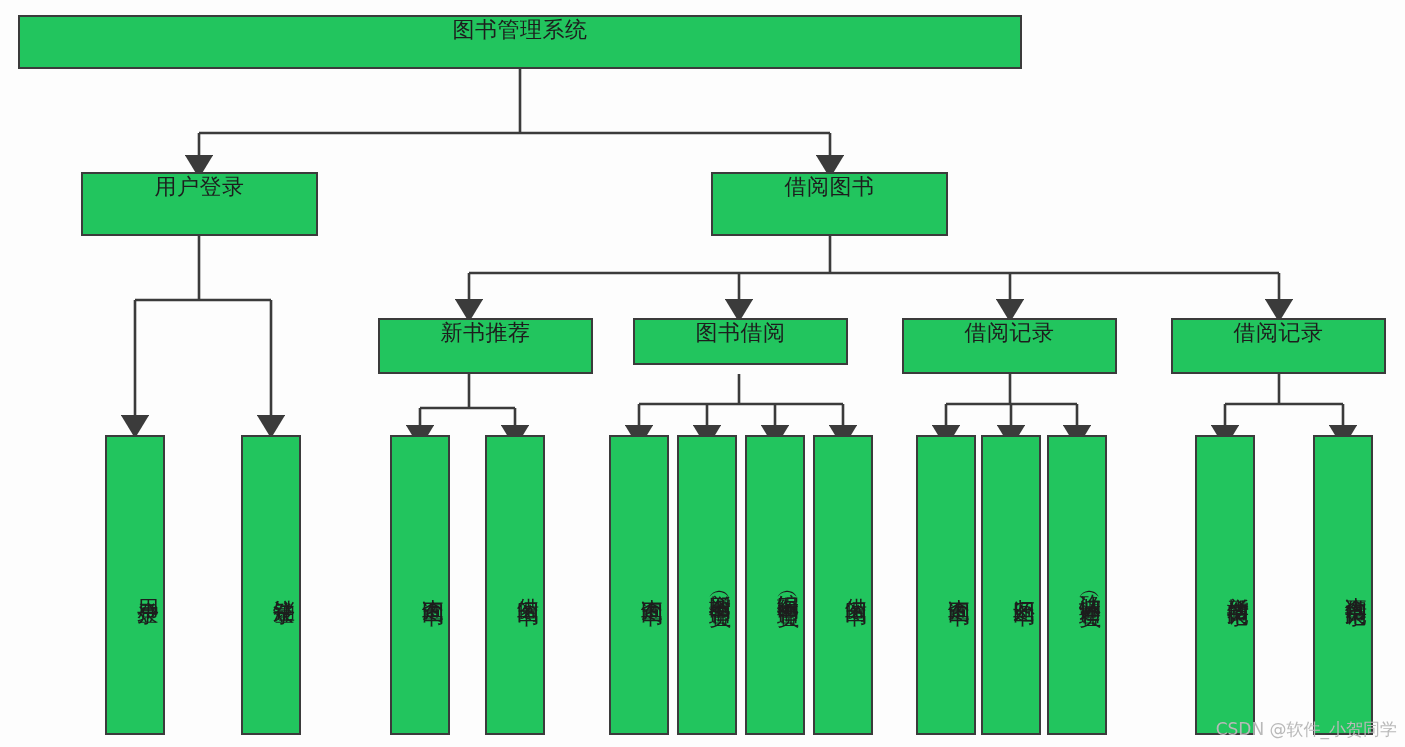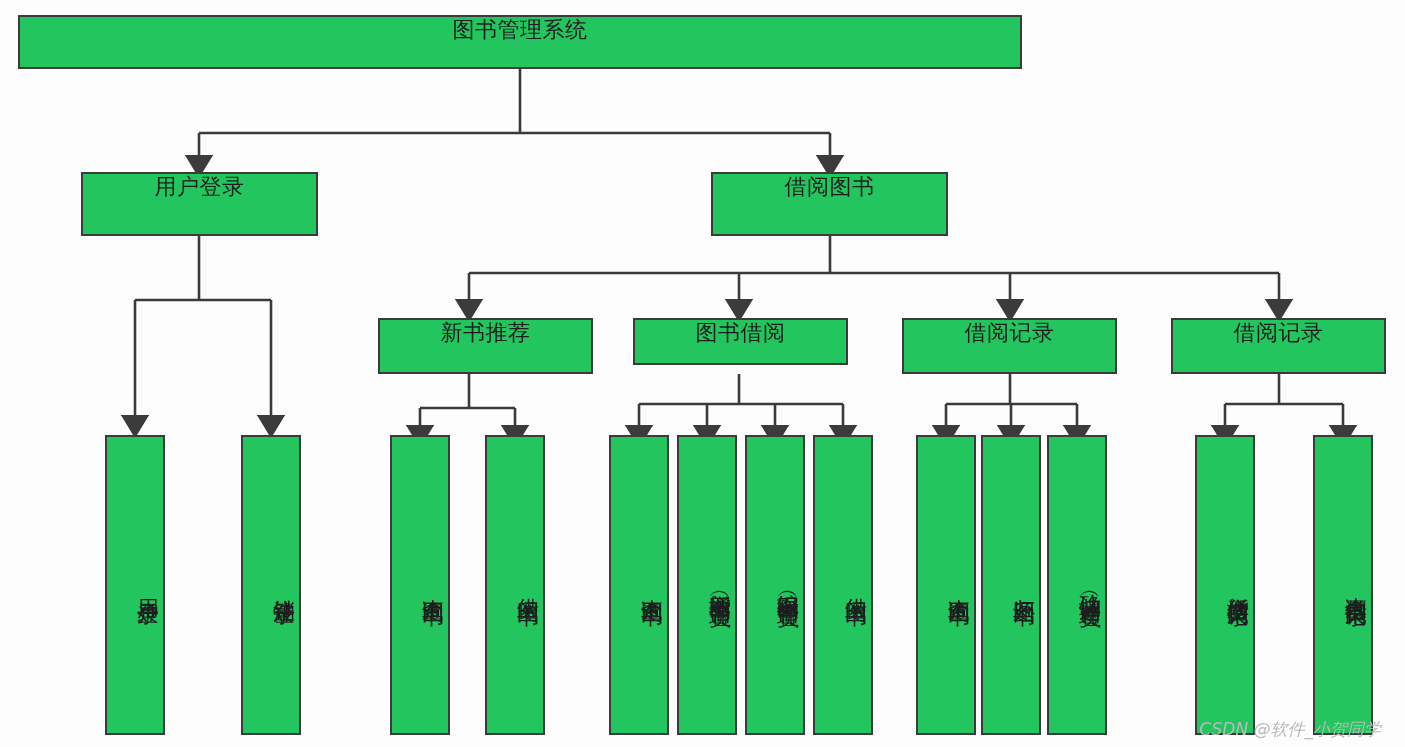--- a/index.html
+++ b/index.html
@@ -47,28 +47,27 @@
     padding: 4px 0;
     white-space: nowrap;
   }
   .node.vert .label {
     writing-mode: vertical-rl;
     text-orientation: upright;
     display: block;
   }
   #watermark {
     position: absolute;
-    right: 24px;
+    right: 8px;
     bottom: 6px;
     font-size: 17px;
     color: #b9b9b9;
     z-index: 5;
     white-space: nowrap;
     font-family: "DejaVu Sans", "Liberation Sans", sans-serif;
-    font-style: italic;
   }
 </style>
 </head>
 <body>
 
 <div id="canvas">
 
   <svg id="edges" viewBox="0 0 1405 747" xmlns="http://www.w3.org/2000/svg">
     <defs>
       <marker id="arrow" markerWidth="9" markerHeight="11" refX="1.2" refY="5.5" orient="auto" markerUnits="strokeWidth">

